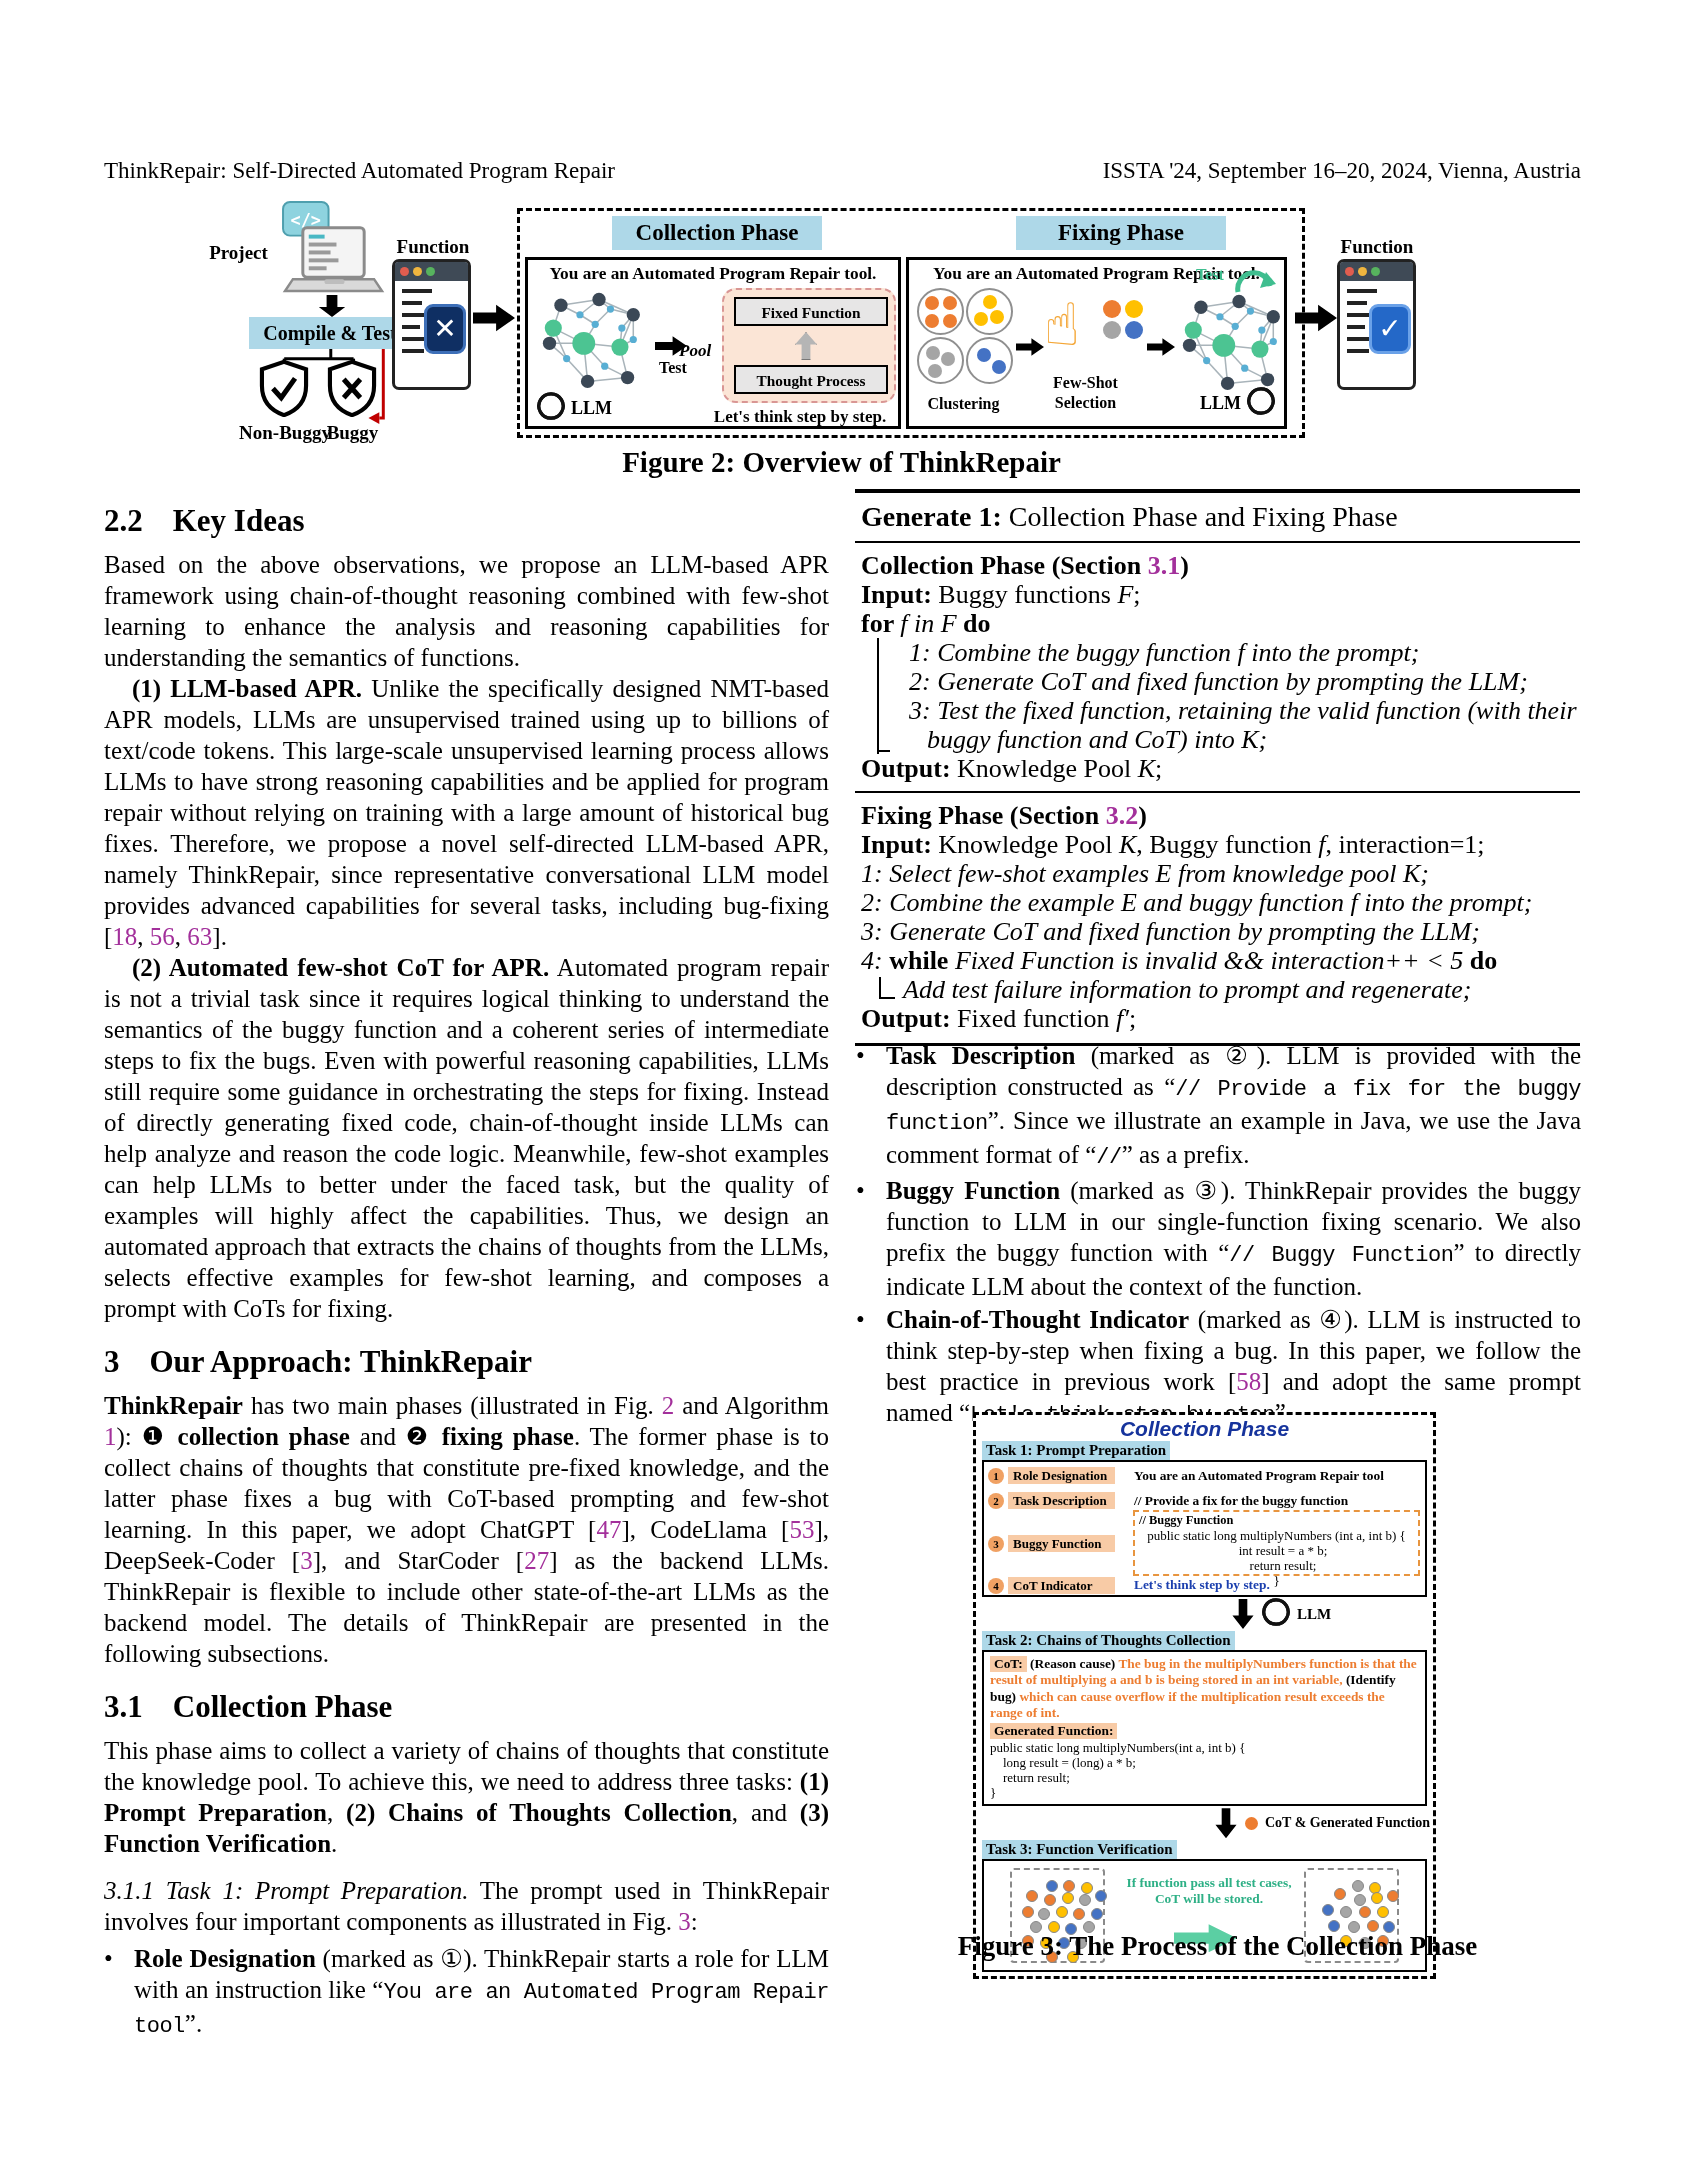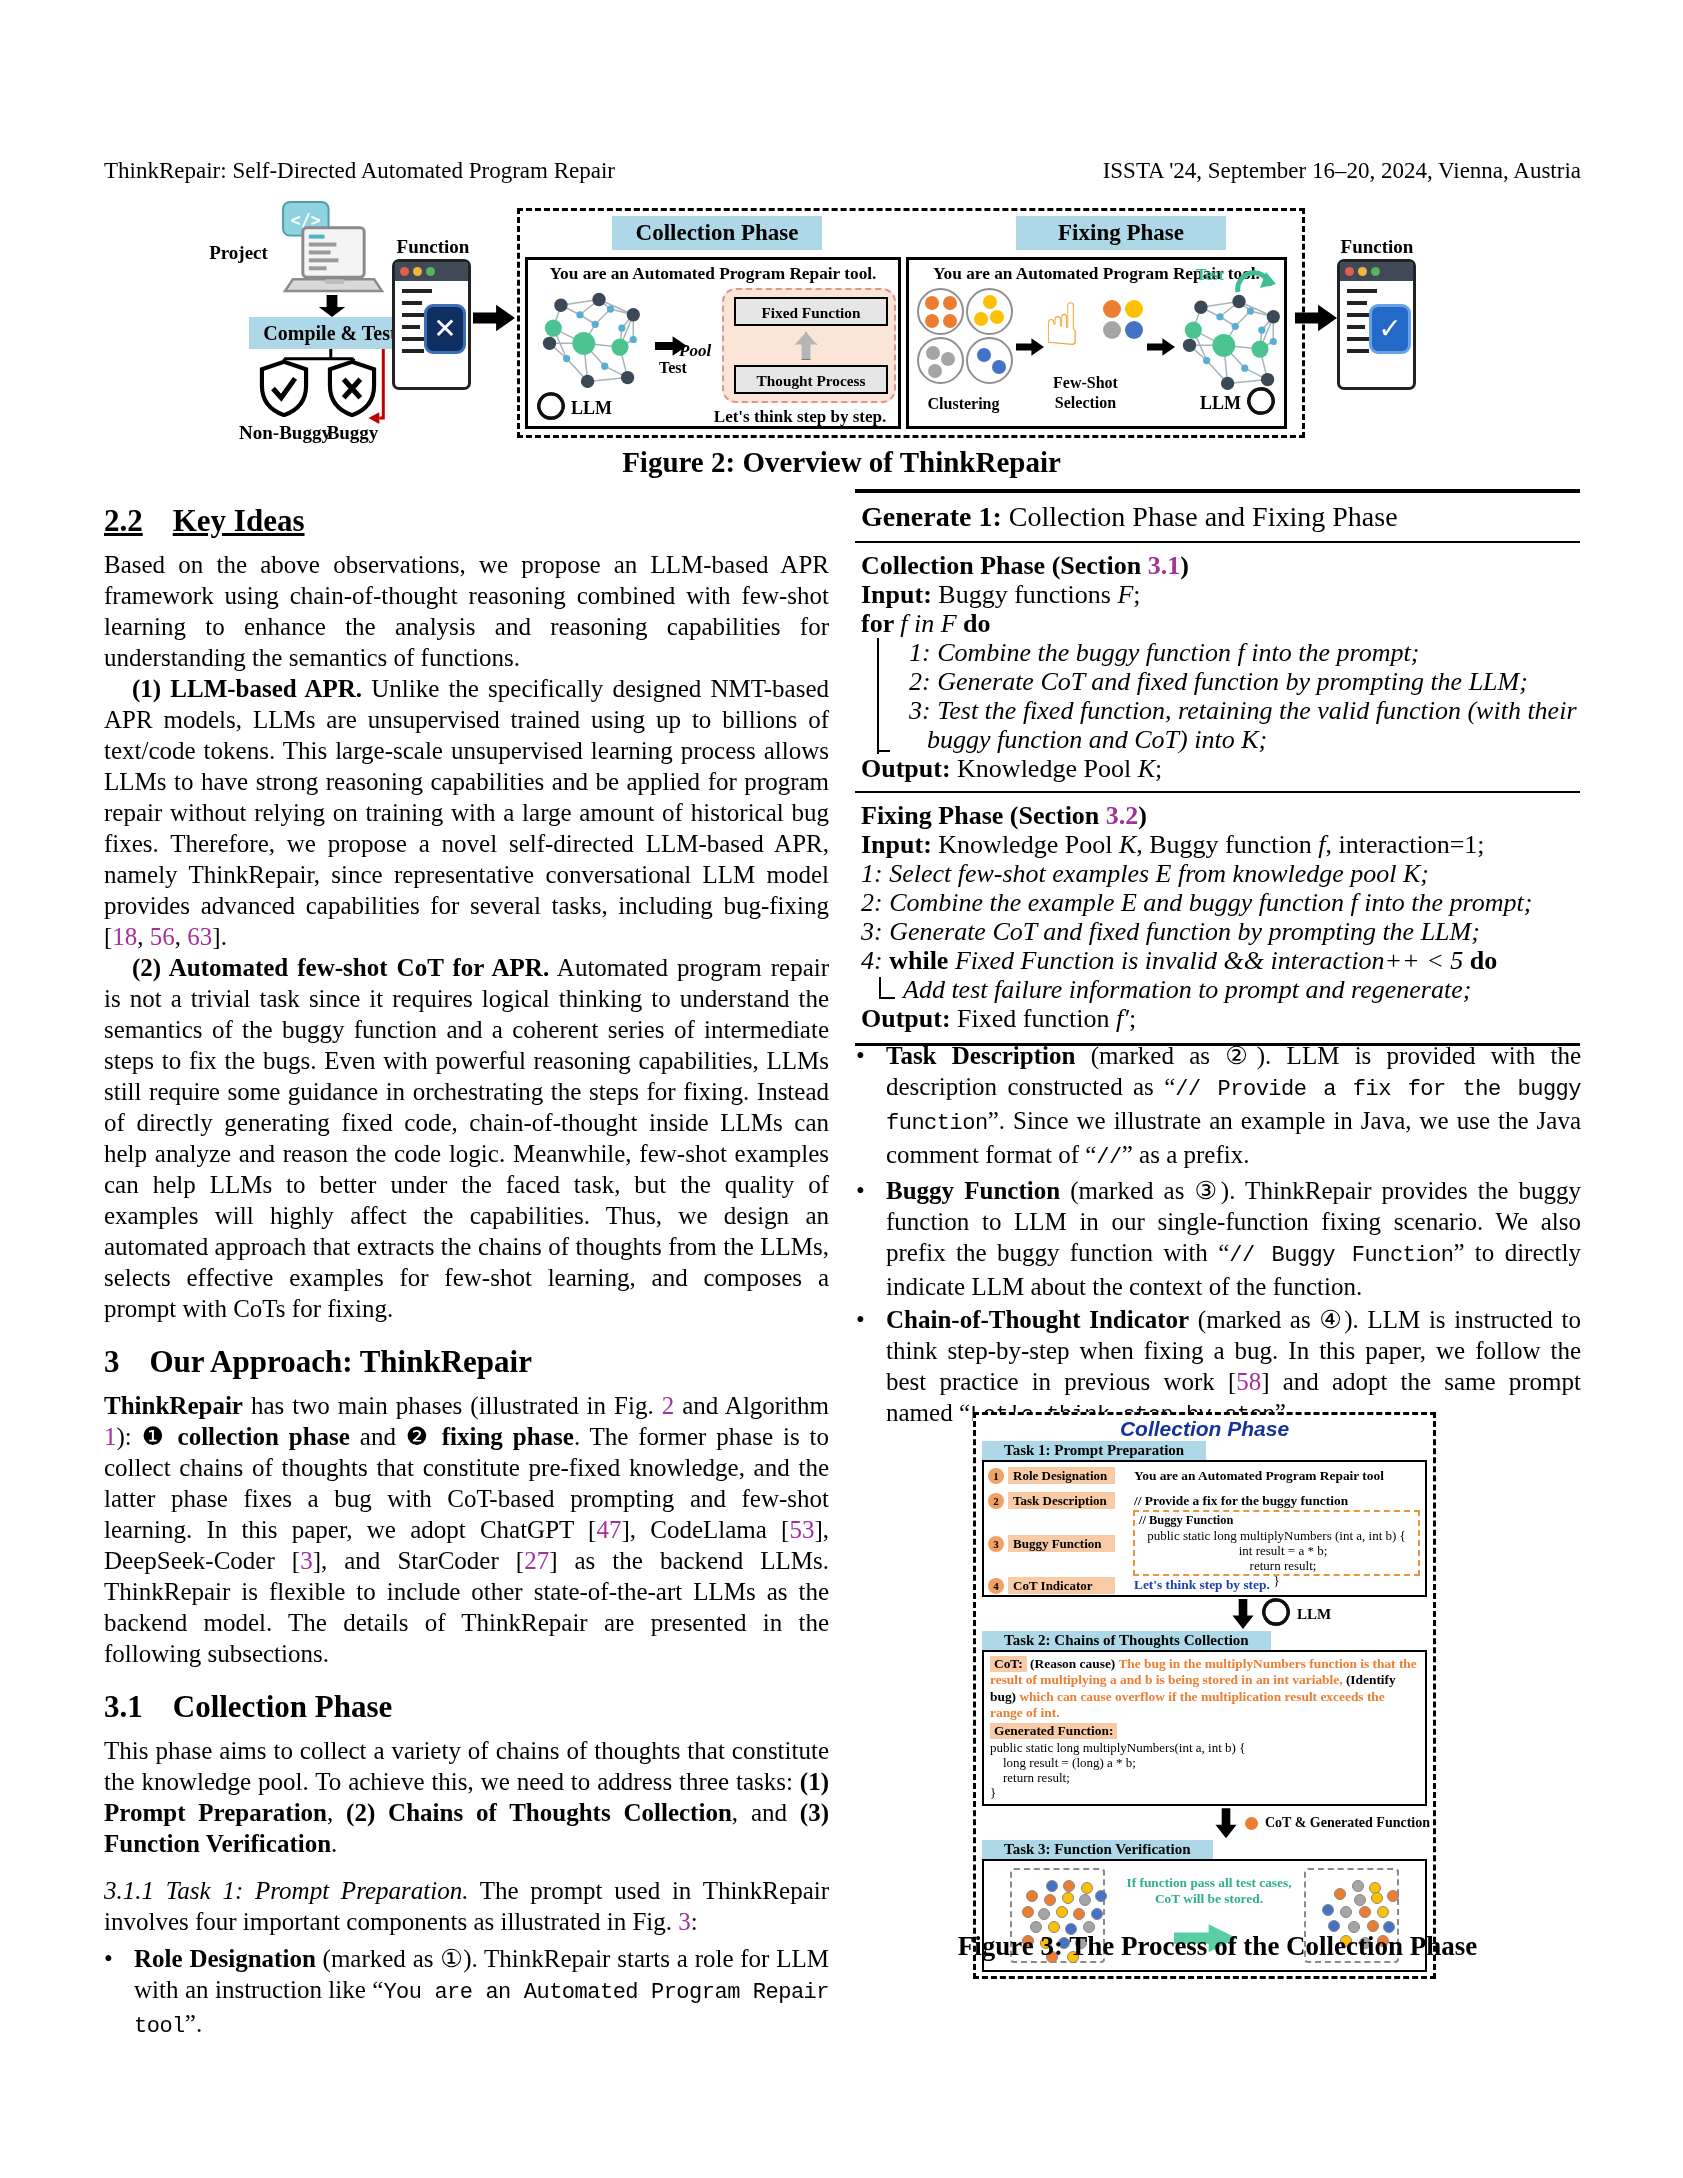--- a/index.html
+++ b/index.html
@@ -52,21 +52,21 @@
   .fn-icon{position:absolute;width:79px;border:3px solid #222;border-radius:7px;background:#fff;}
   .fn-bar{height:19px;background:#3f4a56;border-radius:3px 3px 0 0;display:flex;align-items:center;padding-left:5px;gap:4px;}
   .fn-dot{width:9px;height:9px;border-radius:50%;}
   .fn-line{height:4px;background:#222;margin:8px 0 0 7px;}
   .badge{position:absolute;border-radius:9px;color:#fff;font-weight:bold;text-align:center;font-family:"DejaVu Sans",sans-serif;}
   .caption{position:absolute;left:0;width:1683px;text-align:center;font-weight:bold;font-size:29px;}
   
   #fig3{position:absolute;left:973px;top:1412px;width:457px;border:3px dashed #000;background:#fff;padding:2px 0 4px 0;}
   #fig3 *{box-sizing:border-box;}
   .f3-title{text-align:center;font-family:"Liberation Sans","DejaVu Sans",sans-serif;font-weight:bold;font-style:italic;font-size:21px;color:#16339c;line-height:24px;}
-  .f3-task{display:inline-block;background:#aed8e8;font-weight:bold;font-size:15px;padding:0 22px;margin-left:6px;line-height:19px;}
+  .f3-task{display:inline-block;background:#aed8e8;font-weight:bold;font-size:15px;padding:0 4px;margin-left:6px;line-height:19px;}
   .f3-box{border:2.5px solid #000;margin:0 6px;position:relative;background:#fff;}
   .f3-row{position:absolute;left:4px;display:flex;align-items:center;}
   .f3-num{width:16px;height:16px;border-radius:50%;background:#f0a163;font-weight:bold;font-size:11px;text-align:center;line-height:16px;flex:0 0 16px;}
   .f3-lab{background:#f8cba6;font-weight:bold;font-size:13px;padding:0 5px;margin-left:4px;line-height:17px;width:107px;}
   .f3-b{font-weight:bold;font-size:13.4px;line-height:16px;}
   .f3-code{font-size:13px;line-height:15px;}
   .f3-arrowrow{display:flex;align-items:center;height:34px;}
   .peach{background:#f8cba6;font-weight:bold;font-size:13.4px;display:inline-block;padding:0 4px;}
   .dotbox{position:absolute;width:95px;height:95px;border:2px dashed #8a8a8a;border-radius:4px;}
   .garrow{position:absolute;background:#5bcfa3;clip-path:polygon(0 30%,55% 30%,55% 0,100% 50%,55% 100%,55% 70%,0 70%);}
@@ -322,21 +322,21 @@
       <div class="fn-line" style="width:32px"></div>
         <div class="fn-line" style="width:18px"></div>
       <div class="fn-line" style="width:26px"></div>
         <div class="fn-line" style="width:22px"></div>
       <div class="badge" style="right:2px;top:42px;width:42px;height:50px;background:#2468c8;border:3px solid #6aa1e8;font-size:28px;line-height:44px;">✓</div>
     </div>
   </div>
   <div class="caption" style="top:446px;">Figure 2: Overview of ThinkRepair</div>
 
   <div class="col" style="left:104px;top:503px;">
-    <div class="sec-h" style="margin-top:0;text-decoration:underline;"><span class="no">2.2</span><span>Key Ideas</span></div>
+    <div class="sec-h" style="margin-top:0;"><span class="no">2.2</span><span>Key Ideas</span></div>
     <div class="para"><span>Based on the above observations, we propose an LLM-based APR framework using chain-of-thought reasoning combined with few-shot learning to enhance the analysis and reasoning capabilities for understanding the semantics of functions.</span></div>
     <div class="para ind"><span class="b">(1) LLM-based APR.</span><span> Unlike the specifically designed NMT-based APR models, LLMs are unsupervised trained using up to billions of text/code tokens. This large-scale unsupervised learning process allows LLMs to have strong reasoning capabilities and be applied for program repair without relying on training with a large amount of historical bug fixes. Therefore, we propose a novel self-directed LLM-based APR, namely ThinkRepair, since representative conversational LLM model provides advanced capabilities for several tasks, including bug-fixing [</span><span class="ref">18</span><span>, </span><span class="ref">56</span><span>, </span><span class="ref">63</span><span>].</span></div>
     <div class="para ind"><span class="b">(2) Automated few-shot CoT for APR.</span><span> Automated program repair is not a trivial task since it requires logical thinking to understand the semantics of the buggy function and a coherent series of intermediate steps to fix the bugs. Even with powerful reasoning capabilities, LLMs still require some guidance in orchestrating the steps for fixing. Instead of directly generating fixed code, chain-of-thought inside LLMs can help analyze and reason the code logic. Meanwhile, few-shot examples can help LLMs to better under the faced task, but the quality of examples will highly affect the capabilities. Thus, we design an automated approach that extracts the chains of thoughts from the LLMs, selects effective examples for few-shot learning, and composes a prompt with CoTs for fixing.</span></div>
     <div class="sec-h"><span class="no">3</span><span>Our Approach: ThinkRepair</span></div>
     <div class="para"><span class="b">ThinkRepair</span><span> has two main phases (illustrated in Fig. </span><span class="ref">2</span><span> and Algorithm </span><span class="ref">1</span><span>): ❶ </span><span class="b">collection phase</span><span> and ❷ </span><span class="b">fixing phase</span><span>. The former phase is to collect chains of thoughts that constitute pre-fixed knowledge, and the latter phase fixes a bug with CoT-based prompting and few-shot learning. In this paper, we adopt ChatGPT [</span><span class="ref">47</span><span>], CodeLlama [</span><span class="ref">53</span><span>], DeepSeek-Coder [</span><span class="ref">3</span><span>], and StarCoder [</span><span class="ref">27</span><span>] as the backend LLMs. ThinkRepair is flexible to include other state-of-the-art LLMs as the backend model. The details of ThinkRepair are presented in the following subsections.</span></div>
     <div class="sec-h"><span class="no">3.1</span><span>Collection Phase</span></div>
     <div class="para"><span>This phase aims to collect a variety of chains of thoughts that constitute the knowledge pool. To achieve this, we need to address three tasks: </span><span class="b">(1) Prompt Preparation</span><span>, </span><span class="b">(2) Chains of Thoughts Collection</span><span>, and </span><span class="b">(3) Function Verification</span><span>.</span></div>
     <div class="para" style="margin-top:16px;"><span class="i">3.1.1    Task 1: Prompt Preparation.</span><span>   The prompt used in ThinkRepair involves four important components as illustrated in Fig. </span><span class="ref">3</span><span>:</span></div>
     <div class="bullet" style="margin-top:6px;">
       <span class="bm">•</span>

